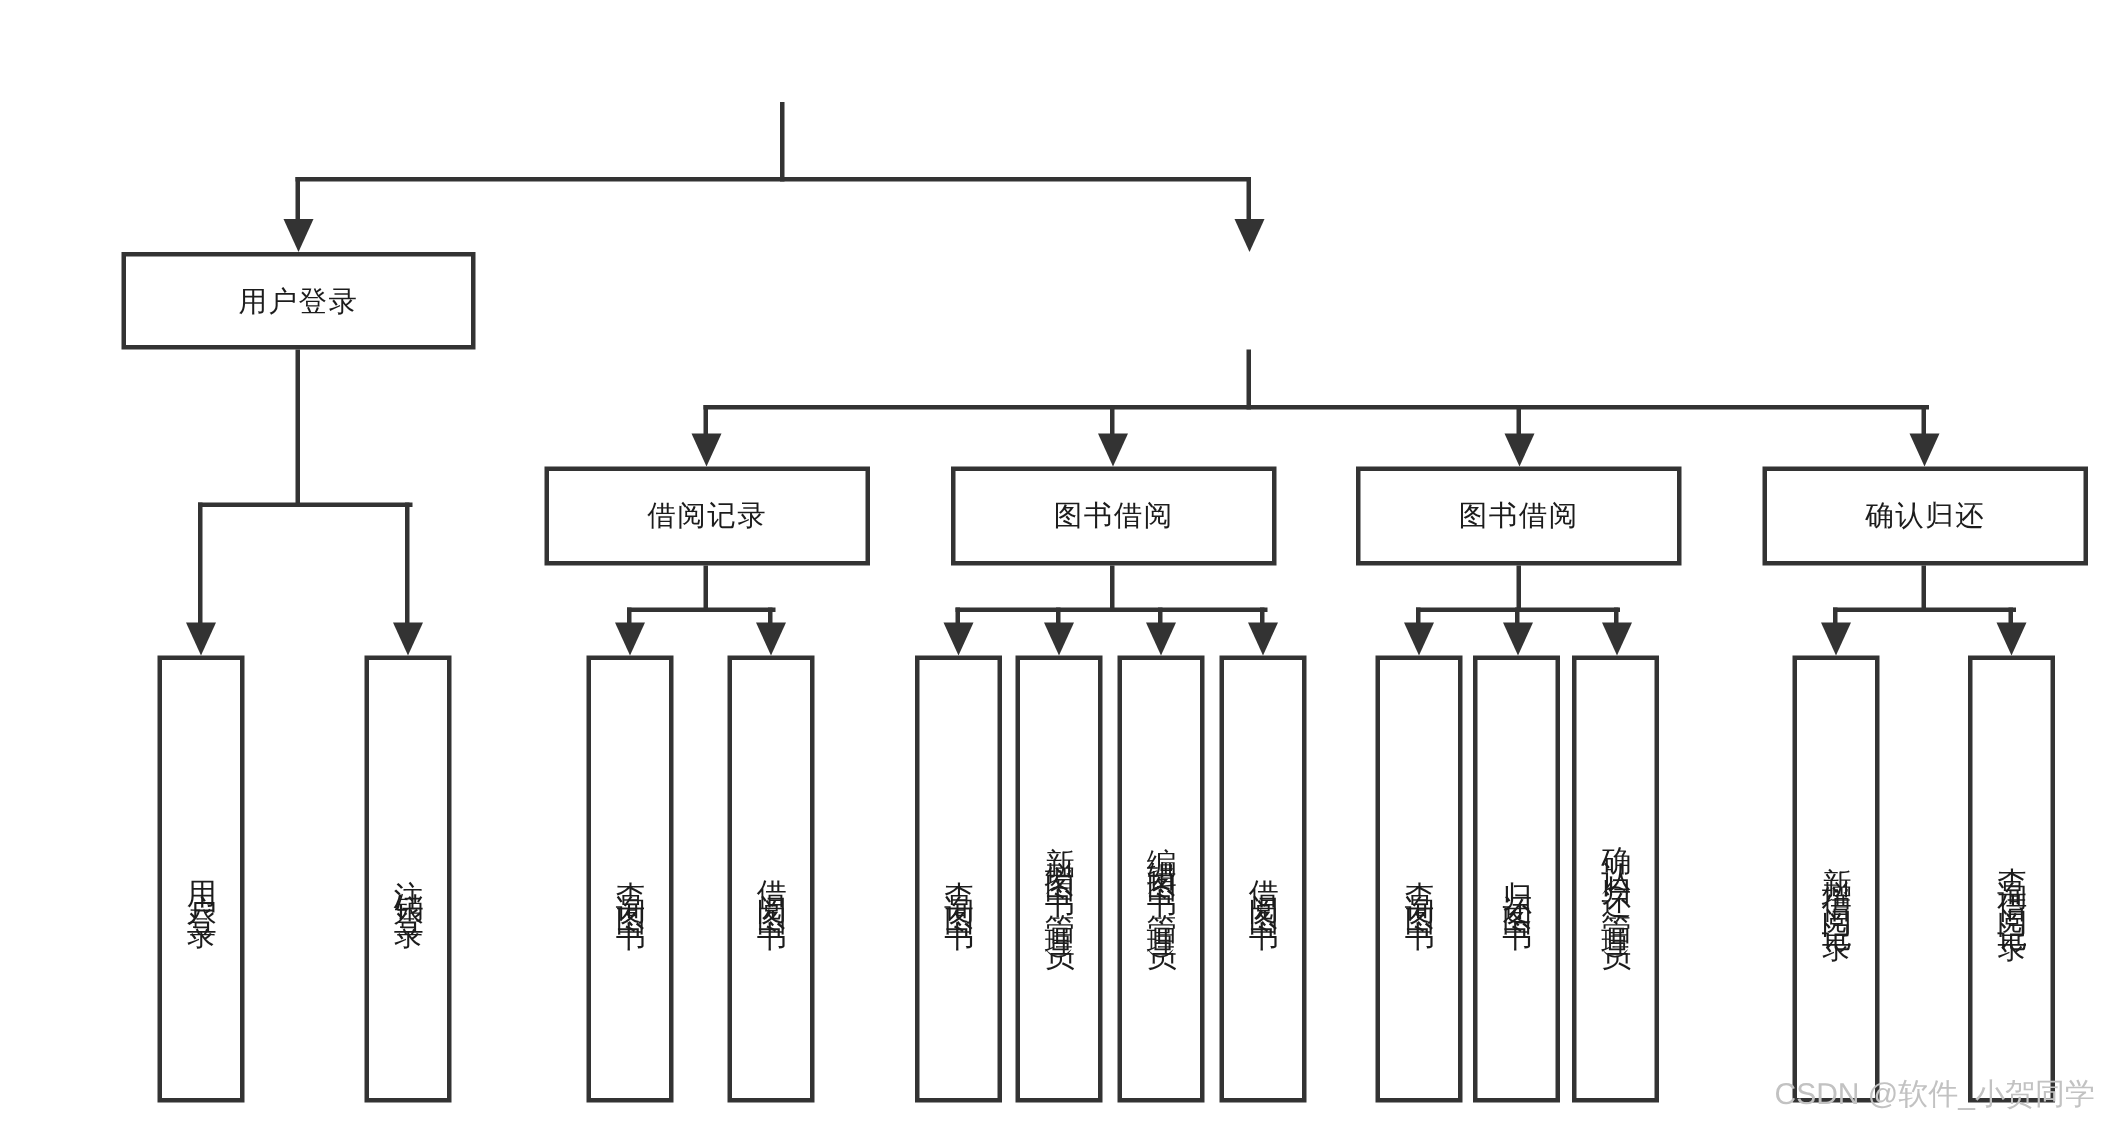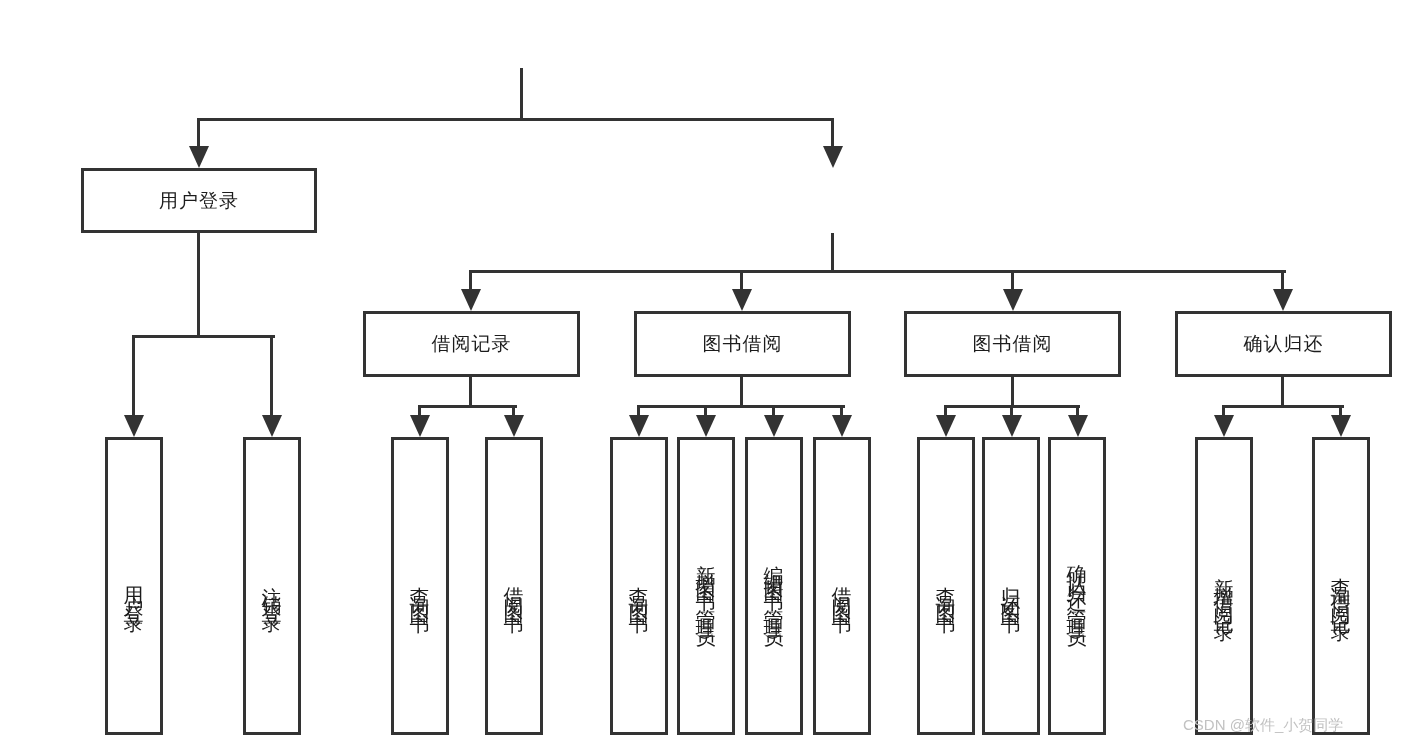--- a/index.html
+++ b/index.html
@@ -36,21 +36,21 @@
   .hline{height:3px;}
   .ah{
     position:absolute;width:0;height:0;
     border-left:10px solid transparent;
     border-right:10px solid transparent;
     border-top:22px solid #333333;
   }
   #watermark{
     position:absolute;
     left:1183px;top:716px;
-    font-size:15px;
+    font-size:20px;
     color:#c2c2c2;
     white-space:nowrap;
     z-index:5;
   }
 </style>
 </head>
 <body>
 
 <div id="canvas">
 

